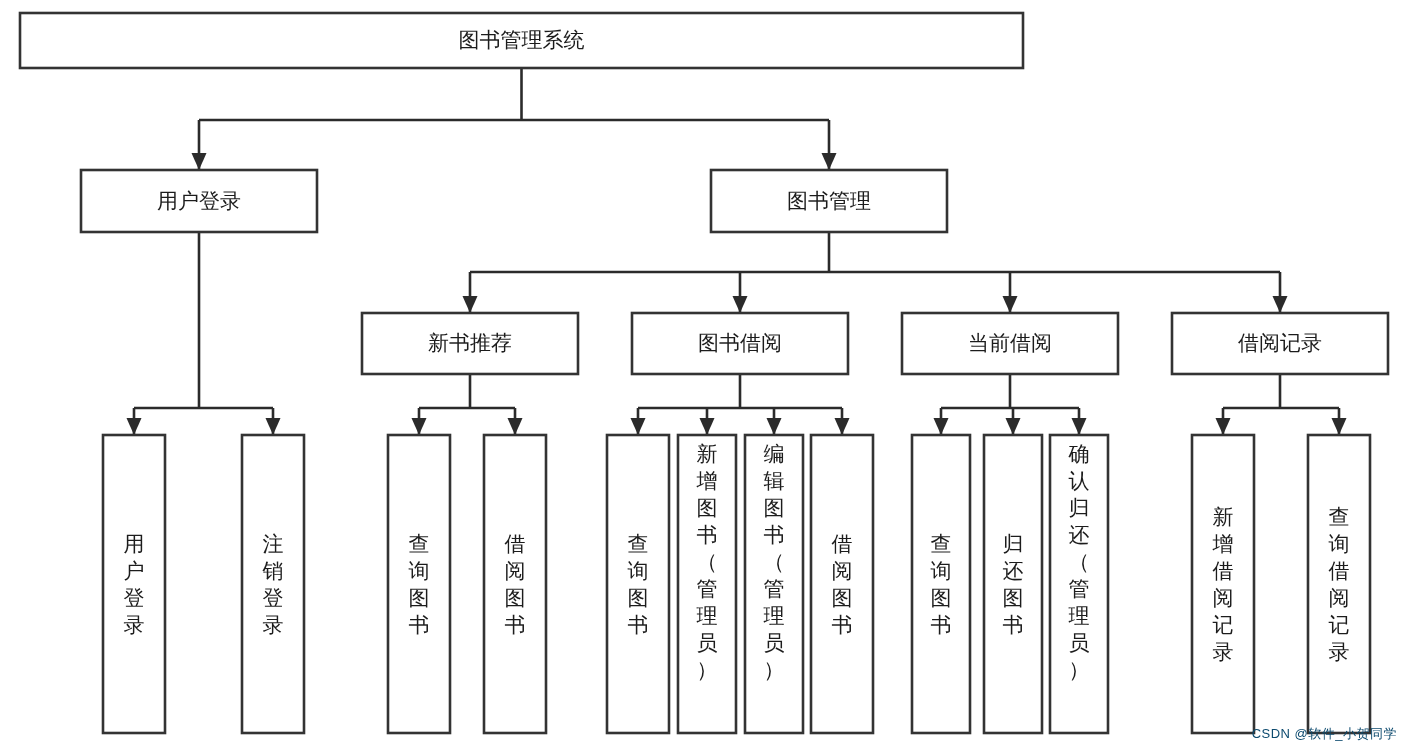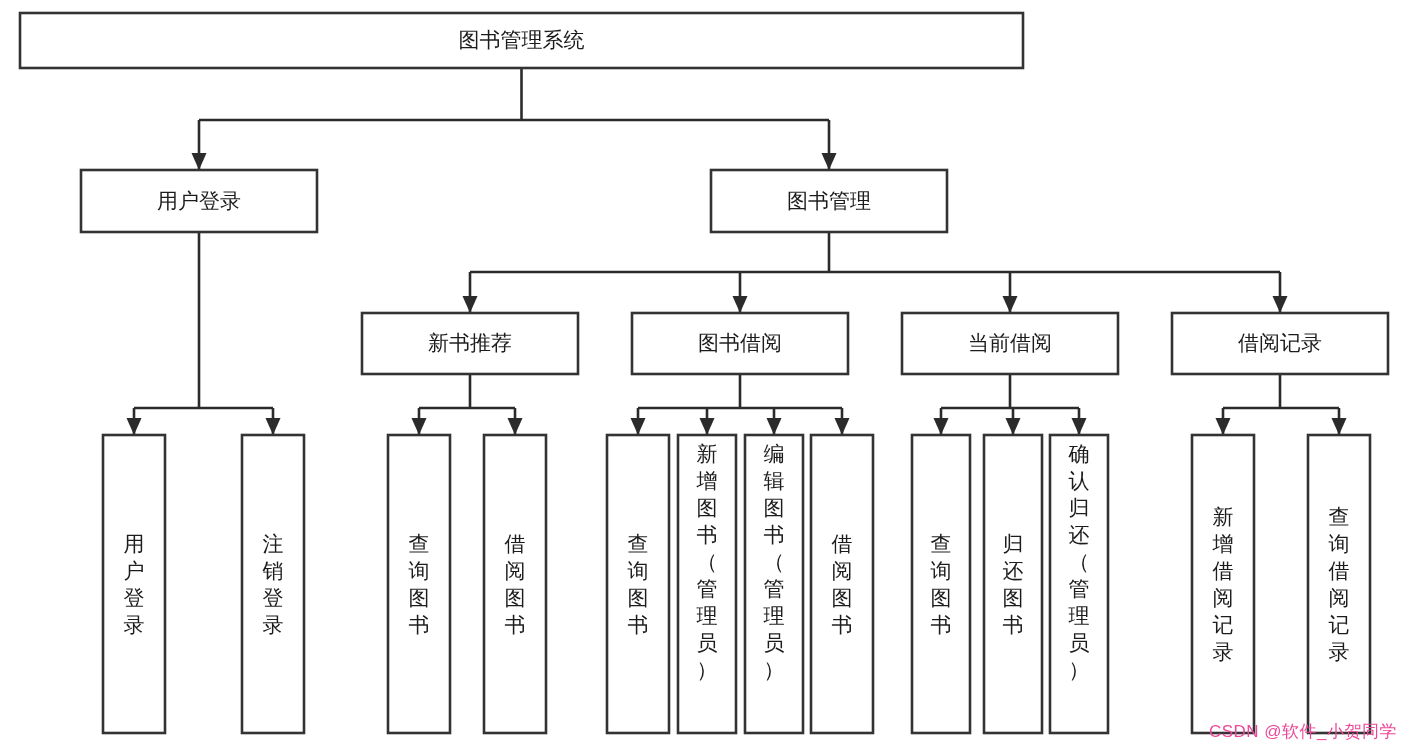--- a/index.html
+++ b/index.html
@@ -54,22 +54,22 @@
     font-family: "Liberation Sans", "DejaVu Sans", sans-serif;
     font-size: 21px;
     fill: #1c1c1c;
     text-anchor: middle;
   }
   .watermark-text {
     position: absolute;
     right: 8px;
     bottom: 4px;
     font-family: "Liberation Sans", "DejaVu Sans", sans-serif;
-    font-size: 17px;
-    color: #ec4899;
+    font-size: 13px;
+    color: #0c4a6e;
     white-space: nowrap;
     letter-spacing: 0.5px;
     user-select: none;
   }
 </style>
 </head>
 <body>
 
 <div id="diagram-root">
   <svg id="flow-svg" viewBox="0 0 1405 747">

